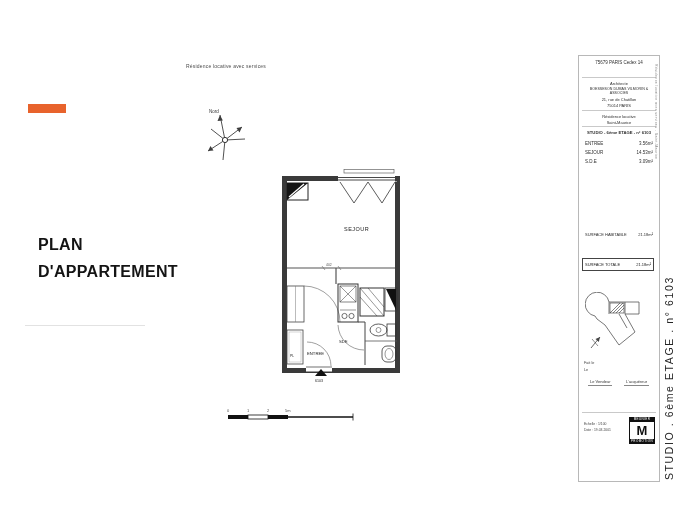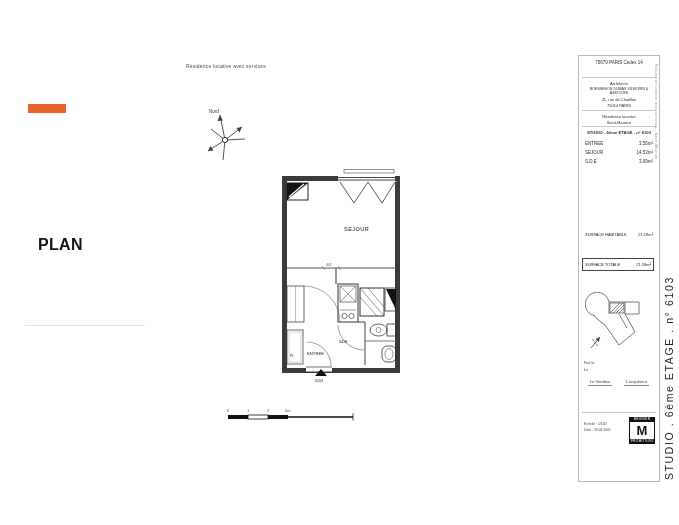--- a/index.html
+++ b/index.html
@@ -36,20 +36,21 @@
 <body>
 
 <div class="page">
 
   <div class="abs top-note">Résidence locative avec services</div>
 
   <div class="abs accent-bar" style="background: rgb(232, 99, 44);"></div>
 
   <div class="abs main-title">
     <div>PLAN</div>
+    <div>D'APPARTEMENT</div>
   </div>
 
   <div class="abs faint-rule"></div>
 
   <svg class="abs" style="left:198px;top:106px;" width="52" height="58" viewBox="0 0 52 58">
     <g stroke="#3d3d3d" stroke-width="0.9" fill="none">
       <line x1="27" y1="34" x2="22" y2="9"></line>
       <line x1="27" y1="34" x2="44" y2="21"></line>
       <line x1="27" y1="34" x2="47" y2="33"></line>
       <line x1="27" y1="34" x2="10" y2="45"></line>

